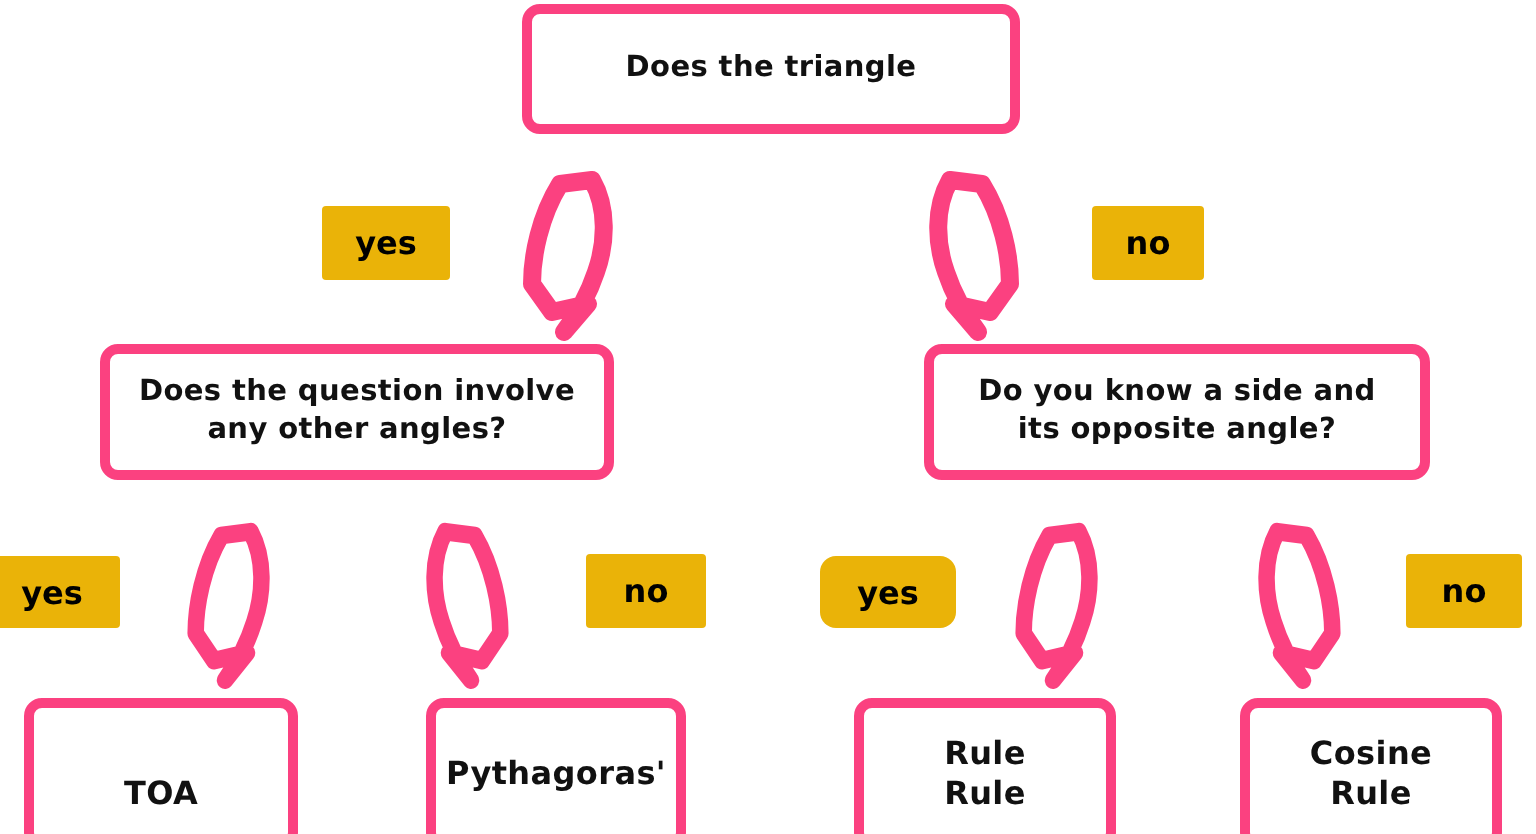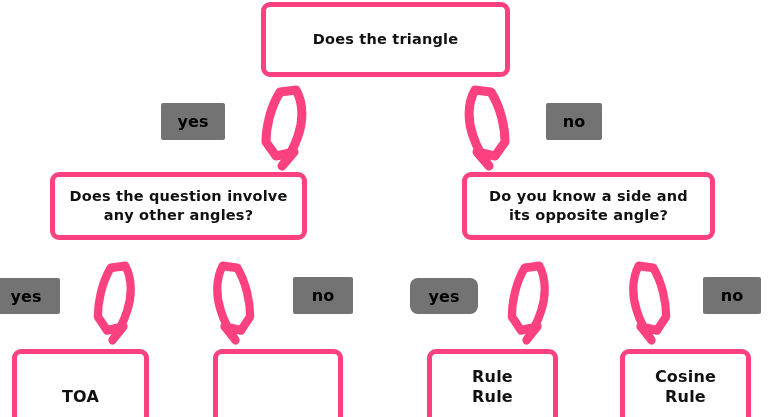--- a/index.html
+++ b/index.html
@@ -36,21 +36,21 @@
     line-height: 1.28;
     padding: 0 6px;
   }
   .node.question { font-size: 14.5px; }
   .node.outcome  { font-size: 16px; }
 
   
   .chip {
     position: absolute;
     box-sizing: border-box;
-    background: #737373;
+    background: #eab308;
     color: #000000;
     font-weight: bold;
     font-size: 16px;
     display: flex;
     align-items: center;
     justify-content: center;
     border-radius: 2px;
   }
   .chip.rounded { border-radius: 8px; }
 
@@ -66,21 +66,21 @@
     stroke-width: 9;
     stroke-linejoin: round;
     stroke-linecap: round;
   }
 </style>
 </head>
 <body>
 
 <div id="stage">
 
-  <div class="node question" style="left:261px; top:2px; width:249px; height:75px;justify-content:center;">
+  <div class="node question" style="left:261px; top:2px; width:249px; height:65px;justify-content:center;">
     <span class="txt">
       <span>Does the triangle</span><br>
     </span>
   </div>
 
   <div class="arrow" style="left:240px; top:82px; width:72px; height:90px;">
     <svg viewBox="0 0 72 90" preserveAspectRatio="none">
       <path class="stroke" d="M56 8 C 64 22, 63 40, 58 54 C 54 66, 48 76, 42 84 L 54 70 L 36 74 L 26 60
                C 26 46, 30 26, 40 10 Z"></path>
     </svg>
@@ -167,21 +167,21 @@
 
   <div class="node outcome" style="left:12px; top:349px; width:137px; height:76px;">
     <span class="txt">
       <br>
       <span>TOA</span>
     </span>
   </div>
 
   <div class="node outcome" style="left:213px; top:349px; width:130px; height:76px;">
     <span class="txt">
-      <br>
+      <span>Pythagoras'</span><br>
     </span>
   </div>
 
   <div class="node outcome" style="left:427px; top:349px; width:131px; height:76px;">
     <span class="txt">
       <span>Rule</span><br>
       <span>Rule</span>
     </span>
   </div>
 

